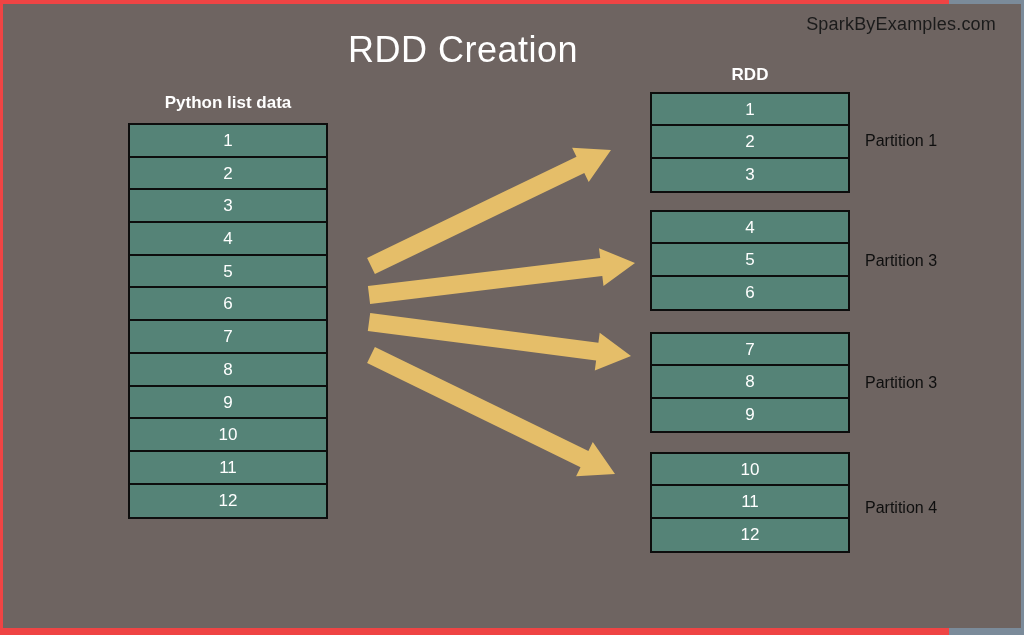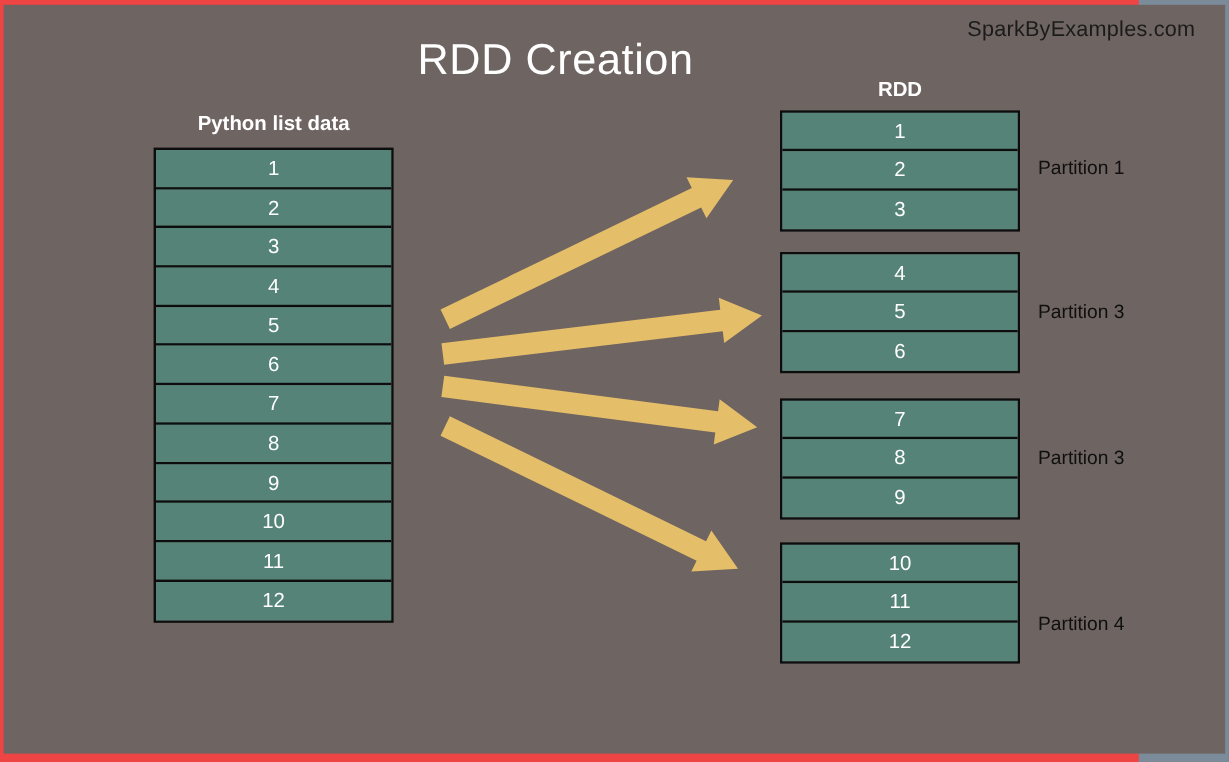--- a/index.html
+++ b/index.html
@@ -114,21 +114,21 @@
   .partition-label {
     position: absolute;
     left: 862px;
     font-size: 16px;
     color: #0f0f0f;
     white-space: nowrap;
   }
   #partition-label-0 { top: 128px; }
   #partition-label-1 { top: 248px; }
   #partition-label-2 { top: 352px; margin-top: 18px; }
-  #partition-label-3 { top: 508px; }
+  #partition-label-3 { top: 495px; }
 
   #arrows {
     position: absolute;
     left: 0;
     top: 0;
     width: 1018px;
     height: 624px;
     pointer-events: none;
   }
 </style>

